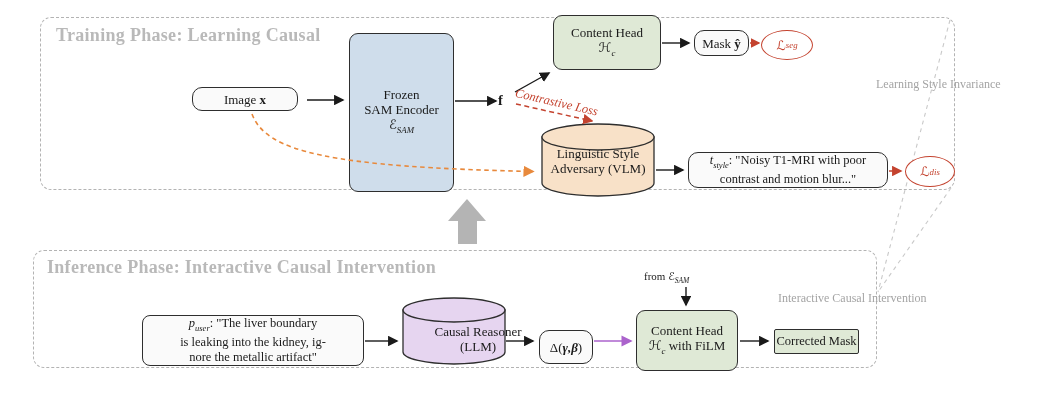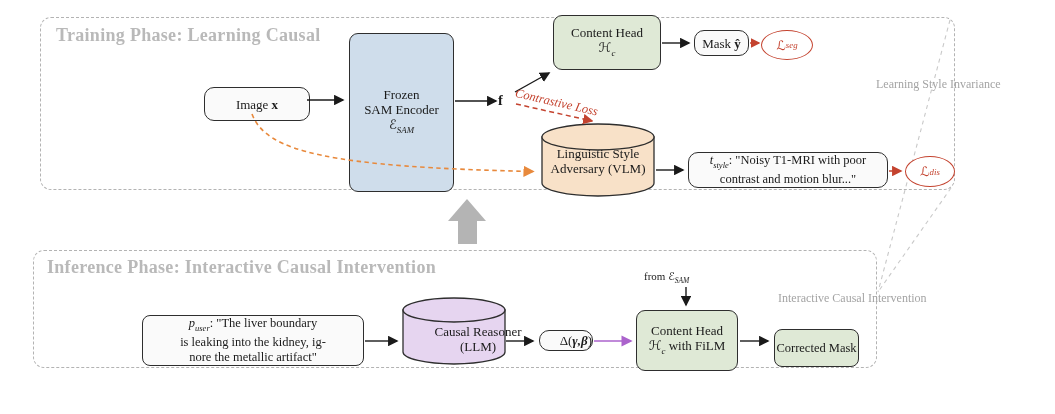--- a/index.html
+++ b/index.html
@@ -62,21 +62,21 @@
   <div class="phaseTitle" style="left:56px; top:25px;">Training Phase: Learning Causal</div>
 
   <div class="dashbox" style="left:33px; top:250px; width:844px; height:118px;"></div>
   <div class="phaseTitle" style="left:47px; top:257px;">Inference Phase: Interactive Causal Intervention</div>
 
   <svg id="svgUnder" width="1055" height="414">
     <line class="funnel" x1="950" y1="20" x2="878" y2="292"></line>
     <line class="funnel" x1="951" y1="188" x2="878" y2="292"></line>
   </svg>
 
-  <div class="ebox" style="left:204px; top:87px; width:106px; height:34px;">
+  <div class="ebox" style="left:192px; top:87px; width:106px; height:24px;">
     <div><span>Image </span><span class="mvar">x</span></div>
   </div>
 
   <div class="ebox bluefill" style="left:349px; top:33px; width:105px; height:159px;">
     <div>Frozen</div>
     <div>SAM Encoder</div>
     <div><span class="script">ℰ</span><sub>SAM</sub></div>
   </div>
 
   <div id="fLabel">f</div>
@@ -118,34 +118,34 @@
     <div><i>p</i><sub>user</sub><span>: "The liver boundary</span></div>
     <div>is leaking into the kidney, ig-</div>
     <div>nore the metallic artifact"</div>
   </div>
 
   <div class="cylText" style="left:424px; top:324px; width:108px;">
     <div>Causal Reasoner</div>
     <div>(LLM)</div>
   </div>
 
-  <div class="ebox" style="left:539px; top:330px; width:54px; height:21px;align-items:flex-end;">
+  <div class="ebox" style="left:539px; top:330px; width:54px; height:34px;">
     <div><span>Δ(</span><span class="mvar" style="font-style:italic;">γ,β</span><span>)</span></div>
   </div>
 
   <div id="fromSam">
     <span>from </span><span class="script">ℰ</span><sub>SAM</sub>
   </div>
 
   <div class="ebox greenfill" style="left:636px; top:310px; width:102px; height:61px;">
     <div>Content Head</div>
     <div><span class="script">ℋ</span><sub>c</sub><span> with FiLM</span></div>
   </div>
 
-  <div class="ebox greenfill small" style="left:774px; top:329px; width:85px; height:38px; border-radius:8px;">Corrected Mask</div>
+  <div class="ebox greenfill small" style="left:774px; top:329px; width:85px; height:25px; border-radius:2px;">Corrected Mask</div>
 
   <div class="sideLabel" style="left:778px; top:291px;">Interactive Causal Intervention</div>
 
   <svg id="svgOver" width="1055" height="414">
     <defs>
       <marker id="ab" viewBox="0 0 10 10" refX="8.5" refY="5" markerWidth="7.5" markerHeight="7.5" orient="auto-start-reverse">
         <path d="M0,0 L10,5 L0,10 z" fill="#1a1a1a"></path>
       </marker>
       <marker id="ar" viewBox="0 0 10 10" refX="8.5" refY="5" markerWidth="7" markerHeight="7" orient="auto-start-reverse">
         <path d="M0,0 L10,5 L0,10 z" fill="#c4432f"></path>

